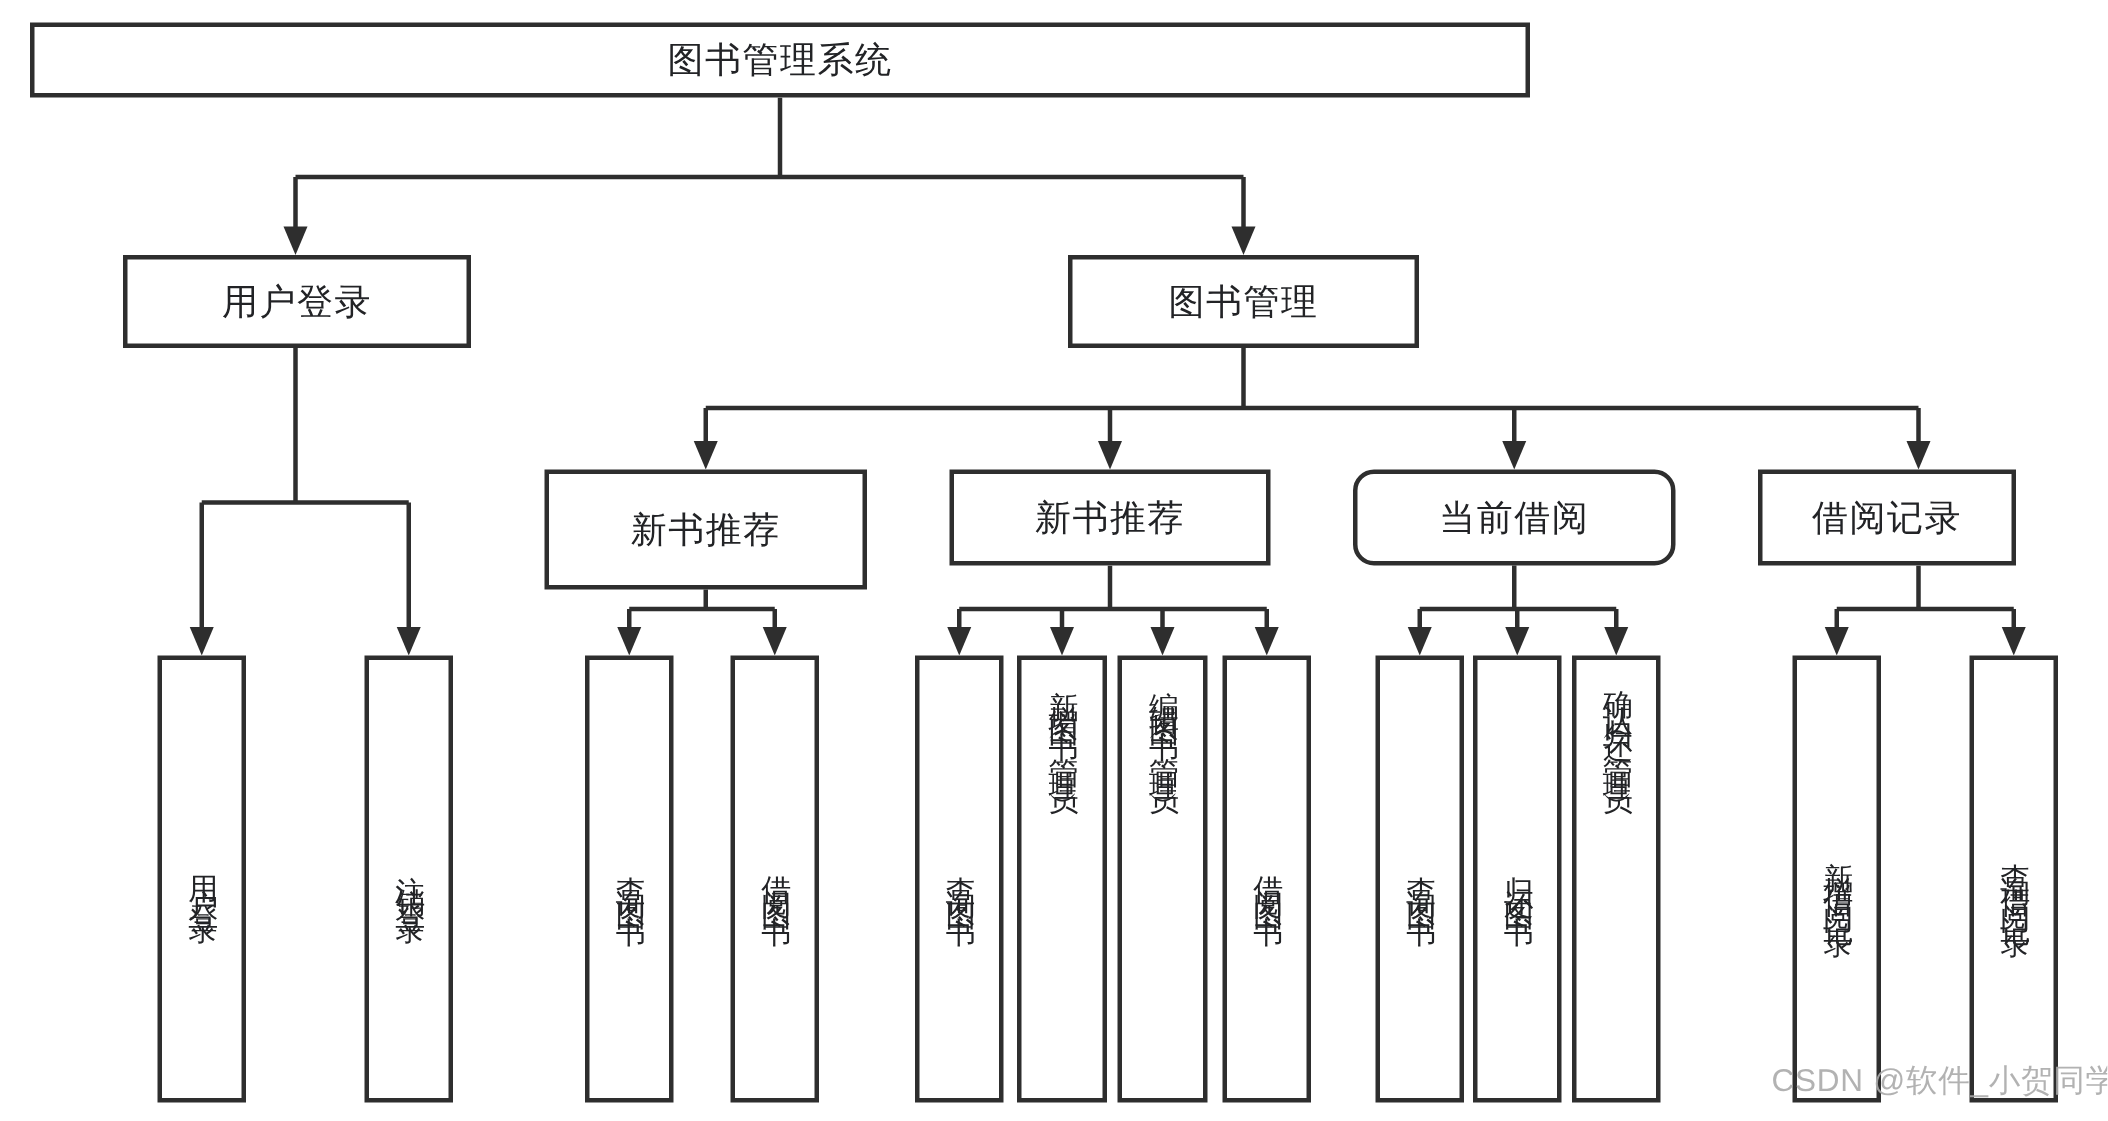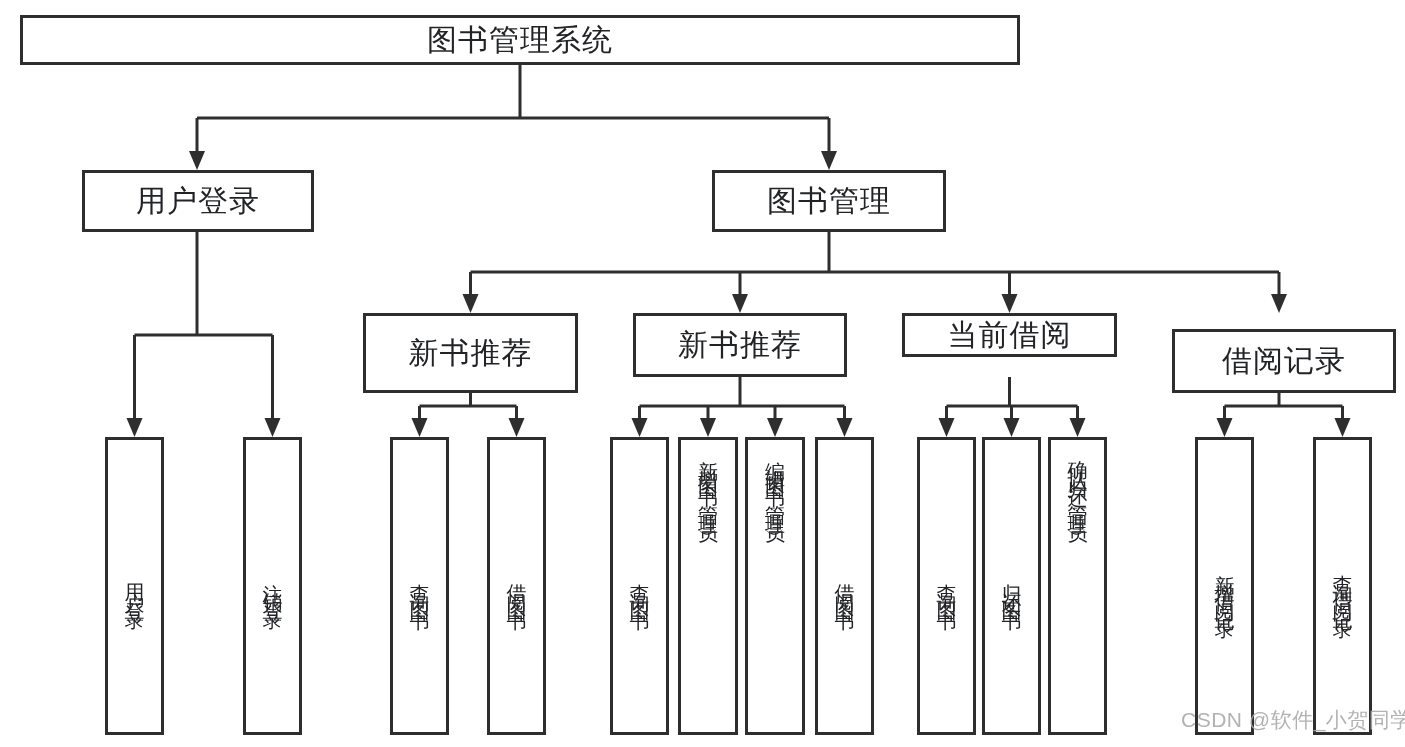--- a/index.html
+++ b/index.html
@@ -17,21 +17,21 @@
   }
   .node {
     position: absolute;
     box-sizing: border-box;
     border: 3px solid #2e2e2e;
     background: #ffffff;
     display: flex;
     align-items: center;
     justify-content: center;
     color: #222326;
-    font-size: 30px;
+    font-size: 24px;
     letter-spacing: 1px;
     z-index: 2;
   }
   .leaf {
     font-size: 20px;
   }
   .leaf .vtext {
     writing-mode: vertical-rl;
     text-orientation: mixed;
     letter-spacing: 9px;
@@ -131,24 +131,24 @@
   <div class="node" style="left:712px; top:170px; width:234px; height:62px;text-align:right;">
     <span>图书管理</span>
   </div>
 
   <div class="node" style="left:363px; top:313px; width:215px; height:80px;">
     <span>新书推荐</span>
   </div>
   <div class="node" style="left:633px; top:313px; width:214px; height:64px;">
     <span>新书推荐</span>
   </div>
-  <div class="node" style="left:902px; top:313px; width:215px; height:44px;">
+  <div class="node" style="left:902px; top:313px; width:215px; height:64px;border-radius:14px;">
     <span>当前借阅</span>
   </div>
-  <div class="node" style="left:1172px; top:329px; width:224px; height:64px;">
+  <div class="node" style="left:1172px; top:313px; width:172px; height:64px;">
     <span>借阅记录</span>
   </div>
 
   <div class="node leaf" style="left:105px; top:437px; width:59px; height:298px;">
     <span class="vtext">用户登录</span>
   </div>
   <div class="node leaf" style="left:243px; top:437px; width:59px; height:298px;">
     <span class="vtext">注销登录</span>
   </div>
   <div class="node leaf" style="left:390px; top:437px; width:59px; height:298px;">

